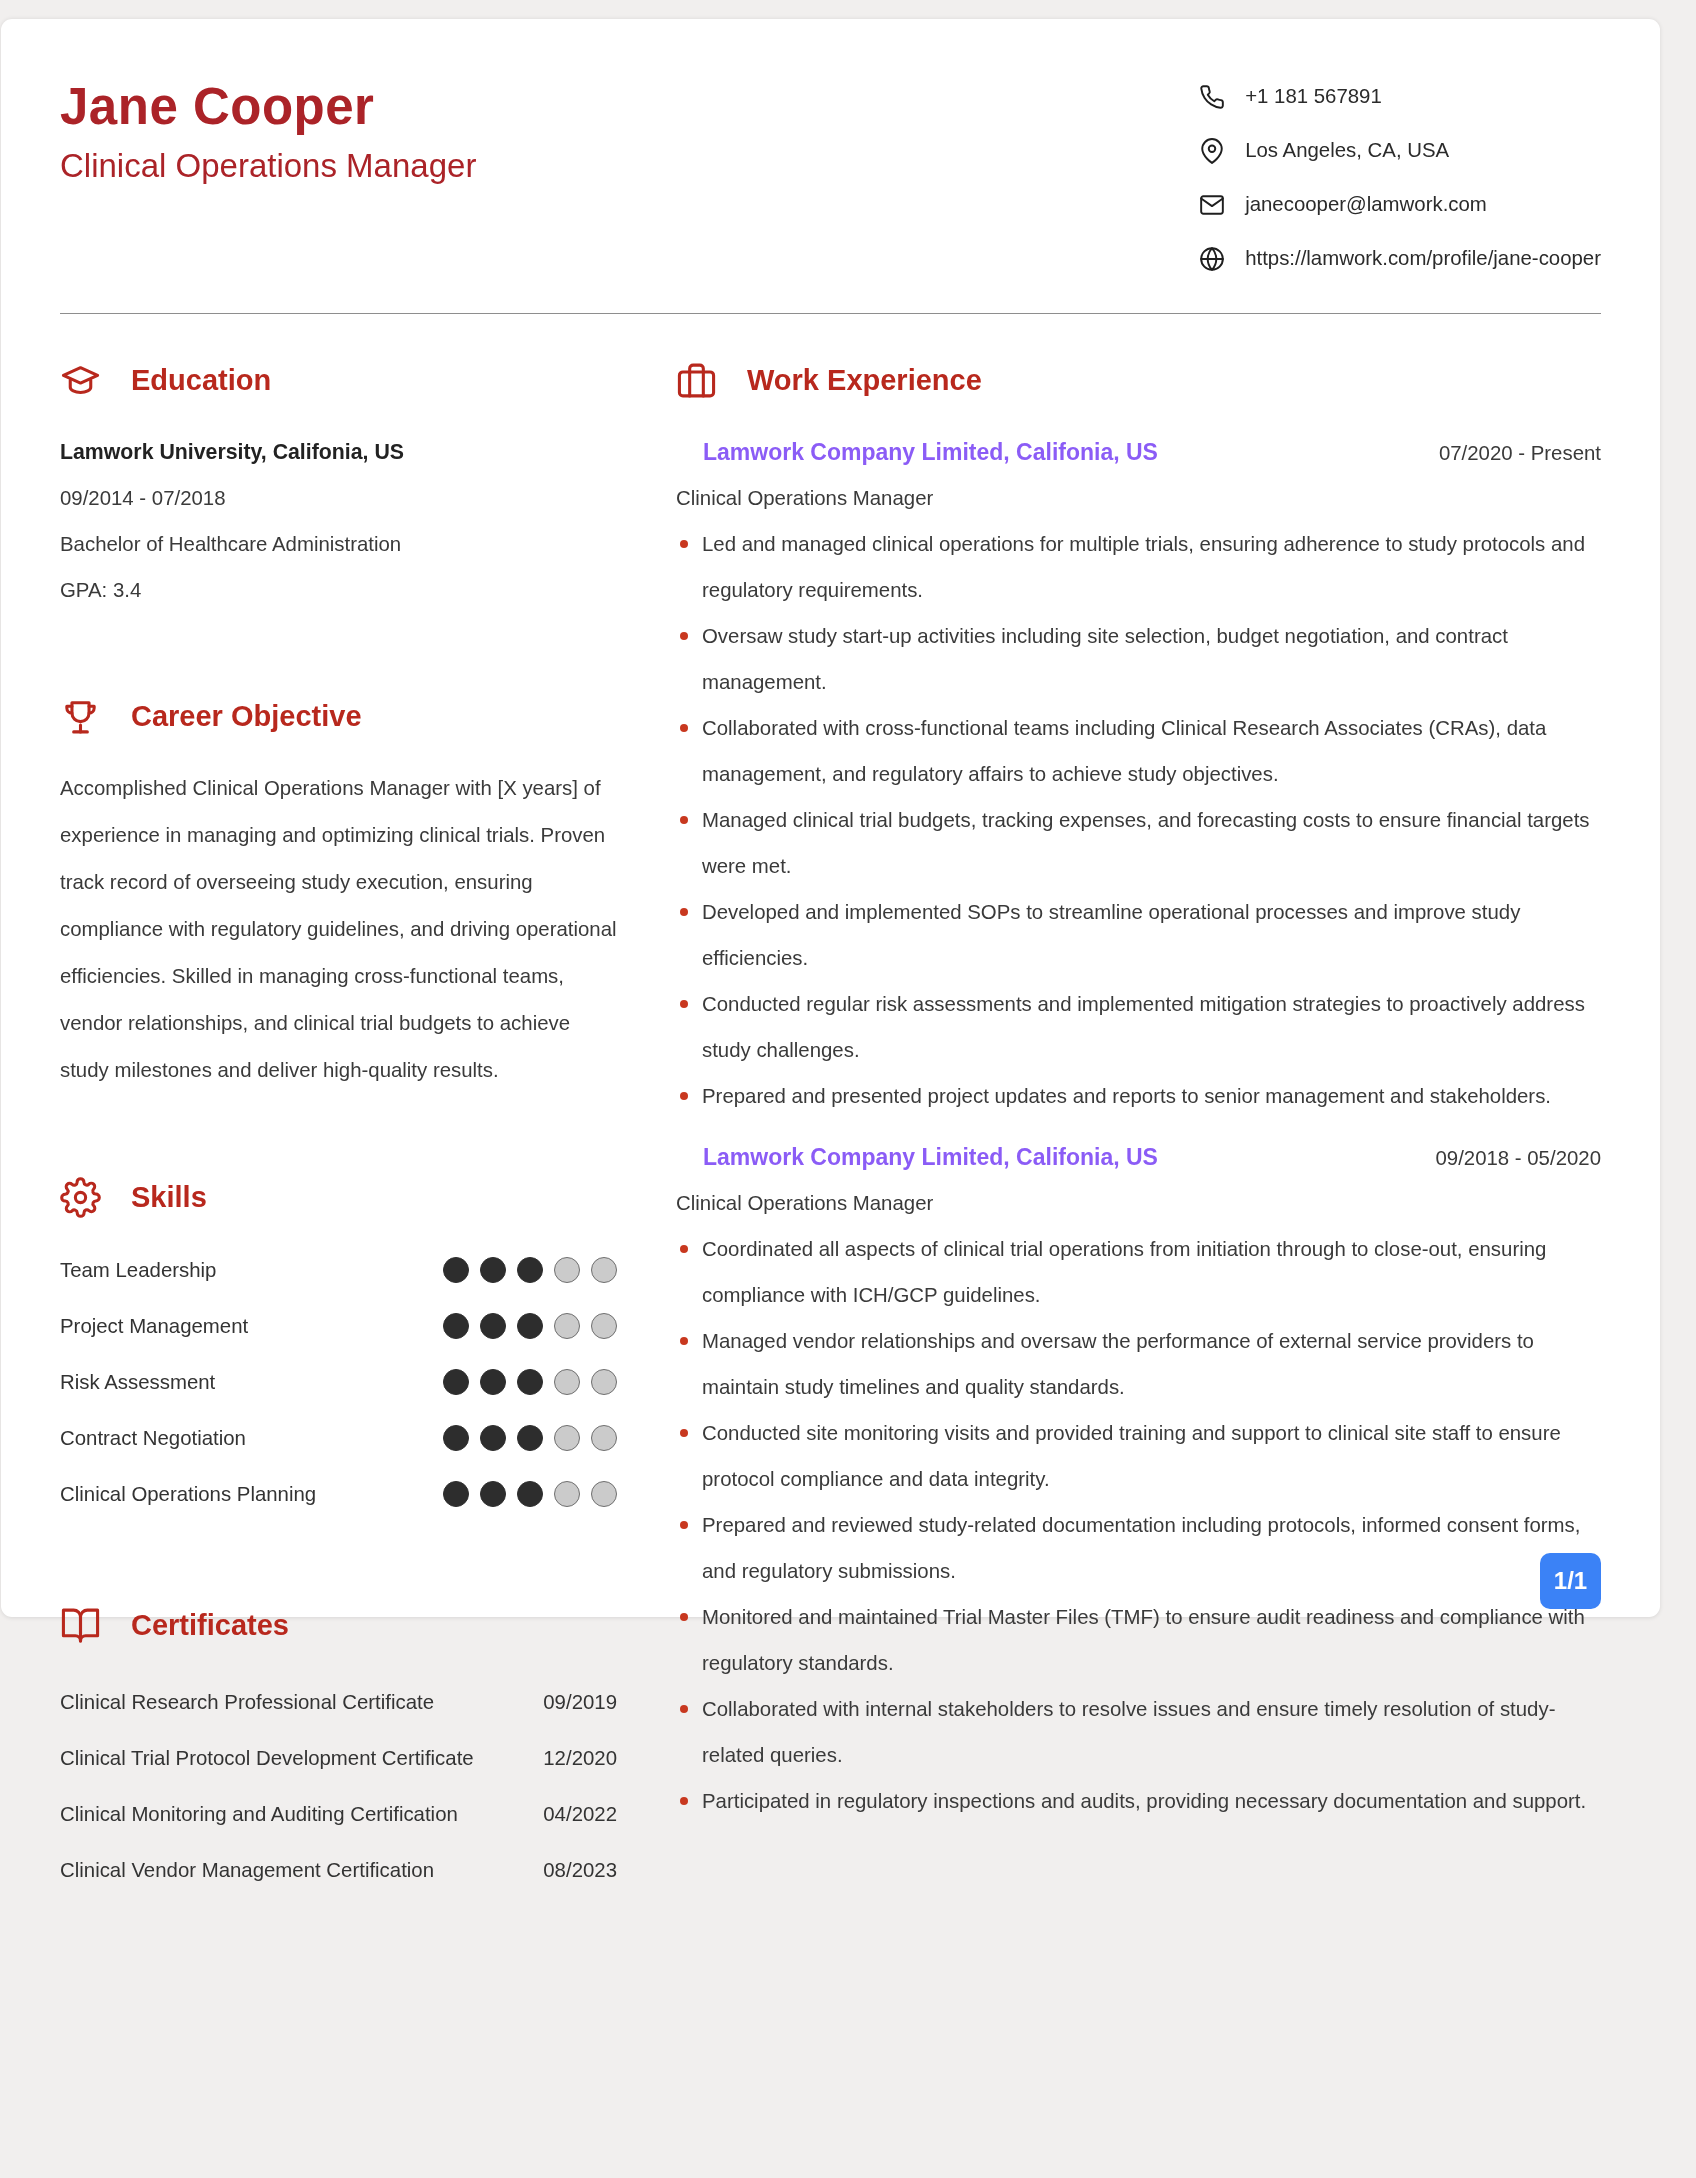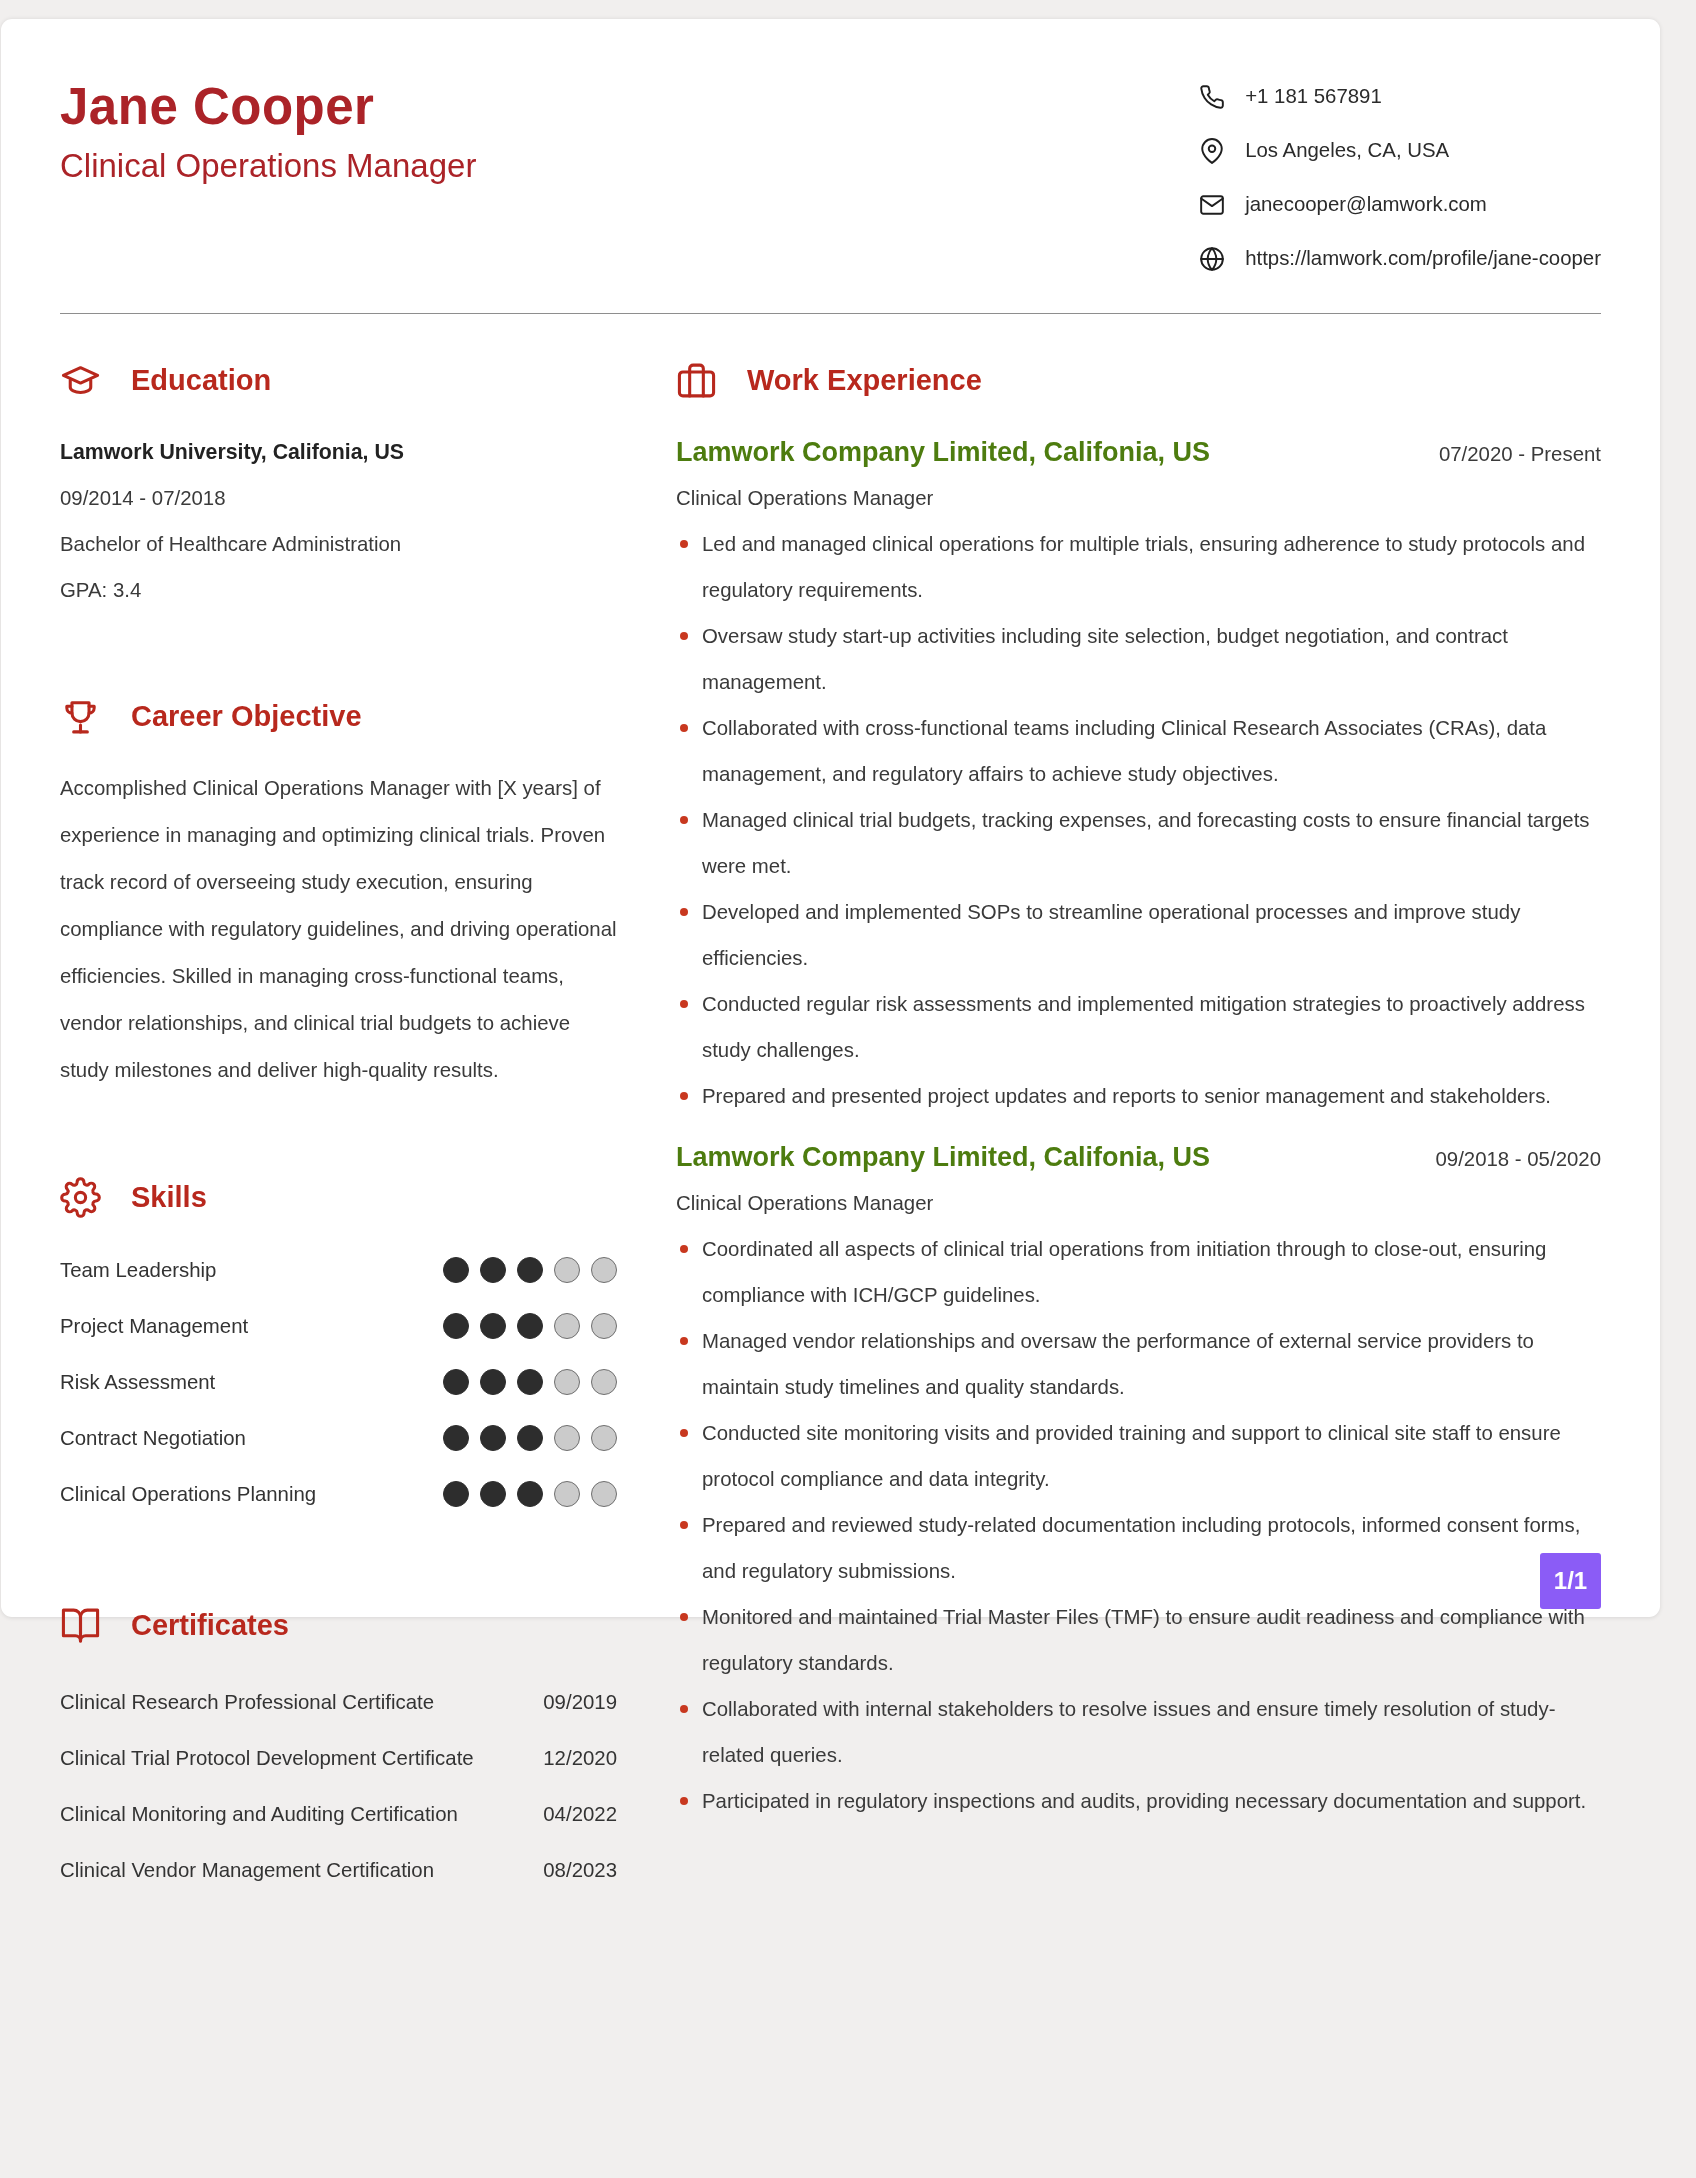--- a/index.html
+++ b/index.html
@@ -44,32 +44,32 @@
   .dot { width:26px; height:26px; border-radius:50%; background:#cbcbcb; border:1.9px solid #6f6f6f; }
   .dot.filled { background:#2d2d2d; border-color:#2d2d2d; }
 
   
   .cert-row { height:56px; display:flex; align-items:center; justify-content:space-between; }
   .cert-name, .cert-date { font-size:20.4px; color:#333; }
 
   
   .job + .job { margin-top:15px; }
   .job-head { display:flex; justify-content:space-between; align-items:baseline; }
-  .company { font-size:27px; font-weight:700; color:#4d7c0f; line-height:46px; }
+  .company { font-size:23px; font-weight:700; color:#8b5cf6; line-height:46px;margin-left:27px; }
   .dates { font-size:20.4px; color:#3a3a3a; white-space:nowrap; }
   .role { font-size:20.4px; color:#3a3a3a; line-height:46px; }
   .bullets { list-style:none; }
   .bullets li { position:relative; padding-left:26px; font-size:20.4px; color:#3a3a3a; line-height:46px; }
   .bullets li::before { content:""; position:absolute; left:3.7px; top:18.6px; width:8.3px; height:8.3px;
                         border-radius:50%; background:#c8381f; }
 
   
-  .page-badge { position:absolute; right:59px; bottom:7.4px; width:61px; height:56px; background:#8b5cf6;
+  .page-badge { position:absolute; right:59px; bottom:7.4px; width:61px; height:56px; background:#3b82f6;
                 color:#fff; font-size:24px; font-weight:700; display:flex; align-items:center;
-                justify-content:center; border-radius:3px; }
+                justify-content:center; border-radius:10px; }
 </style>
 </head>
 <body>
 
 <div class="page">
 
   <header class="header">
     <div class="identity">
       <h1 class="name">Jane Cooper</h1>
       <div class="person-title">Clinical Operations Manager</div>

